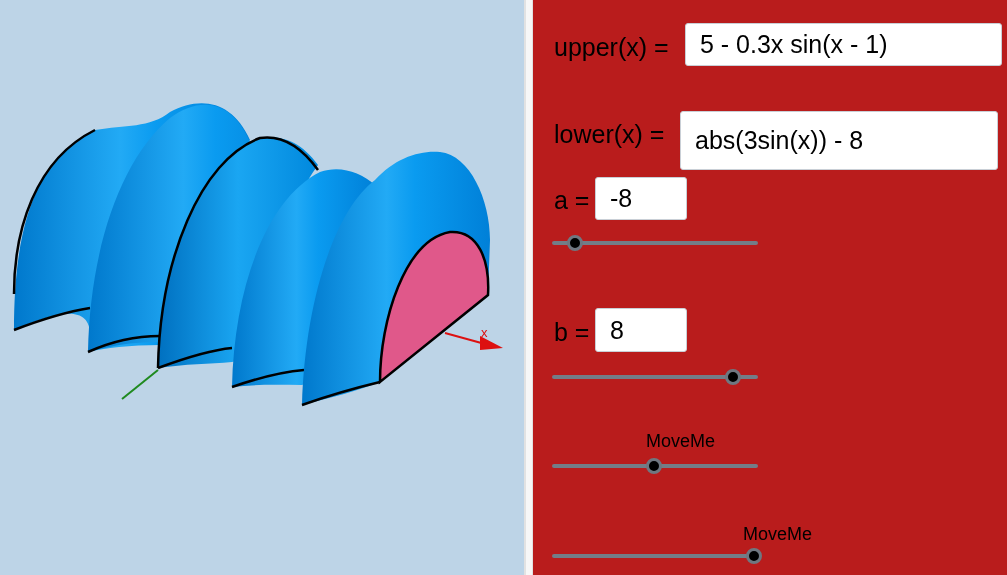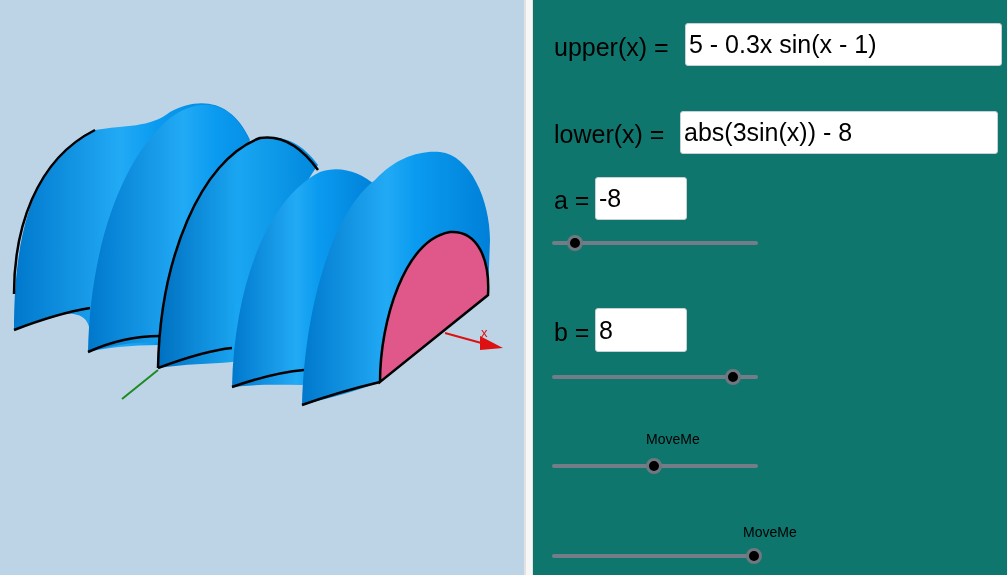--- a/index.html
+++ b/index.html
@@ -15,44 +15,44 @@
     .graphics-view svg { position: absolute; left: 0; top: 0; }
     .divider {
       position: absolute; left: 524px; top: 0; width: 9px; height: 575px;
       background: #e2e2e2;
     }
     .divider .inner {
       position: absolute; left: 2px; top: 0; width: 6px; height: 575px; background: #f7f7f7;
     }
     .algebra-panel {
       position: absolute; left: 533px; top: 0; width: 474px; height: 575px;
-      background: #0f766e;
+      background: #b91c1c;
     }
     .row-label {
       position: absolute; font-size: 25px; color: #000; white-space: nowrap;
     }
     .field {
       position: absolute; background: #fff; border: 1px solid #c9cfd6; border-radius: 3px;
-      font-size: 25px; color: #000; box-sizing: border-box; padding-left: 3px;
+      font-size: 25px; color: #000; box-sizing: border-box; padding-left: 14px;
       display: flex; align-items: center; white-space: nowrap; overflow: hidden;
     }
     .slider {
       position: absolute; height: 20px;
     }
     .slider .track {
       position: absolute; left: 0; right: 0; top: 8px; height: 4px;
       background: #737d87; border-radius: 2px;
     }
     .slider .thumb {
       position: absolute; top: 2px; width: 16px; height: 16px; margin-left: -8px;
       border-radius: 50%; background: #000; box-sizing: border-box;
       border: 3px solid #6f7780;
     }
     .slider-caption {
-      position: absolute; font-size: 14px; color: #000; white-space: nowrap;
+      position: absolute; font-size: 18px; color: #000; white-space: nowrap;
     }
   </style>
 </head>
 <body>
 
 <div class="graphics-view">
   <svg width="524" height="575" viewBox="0 0 524 575">
     <defs>
       <linearGradient id="blueGrad" x1="0" y1="0" x2="1" y2="0">
         <stop offset="0" stop-color="#0078cc"></stop>
@@ -107,21 +107,21 @@
 <div class="divider">
     <div class="inner"></div>
   </div>
 
 <div class="algebra-panel">
 
   <span class="row-label" style="left:21px; top:33px;">upper(x) =</span>
   <div class="field" style="left:152px; top:23px; width:317px; height:43px;">5 - 0.3x sin(x - 1)</div>
 
   <span class="row-label" style="left:21px; top:120px;text-align:right;">lower(x) =</span>
-  <div class="field" style="left:147px; top:111px; width:318px; height:43px;">abs(3sin(x)) - 8</div>
+  <div class="field" style="left:147px; top:111px; width:318px; height:59px;">abs(3sin(x)) - 8</div>
 
   <span class="row-label" style="left:21px; top:186px;">a =</span>
   <div class="field" style="left:62px; top:177px; width:92px; height:43px;">-8</div>
   <div class="slider" style="left:19px; top:233px; width:206px;">
     <div class="track"></div>
     <div class="thumb" style="left:11%;"></div>
   </div>
 
   <span class="row-label" style="left:21px; top:318px;">b =</span>
   <div class="field" style="left:62px; top:308px; width:92px; height:44px;">8</div>

